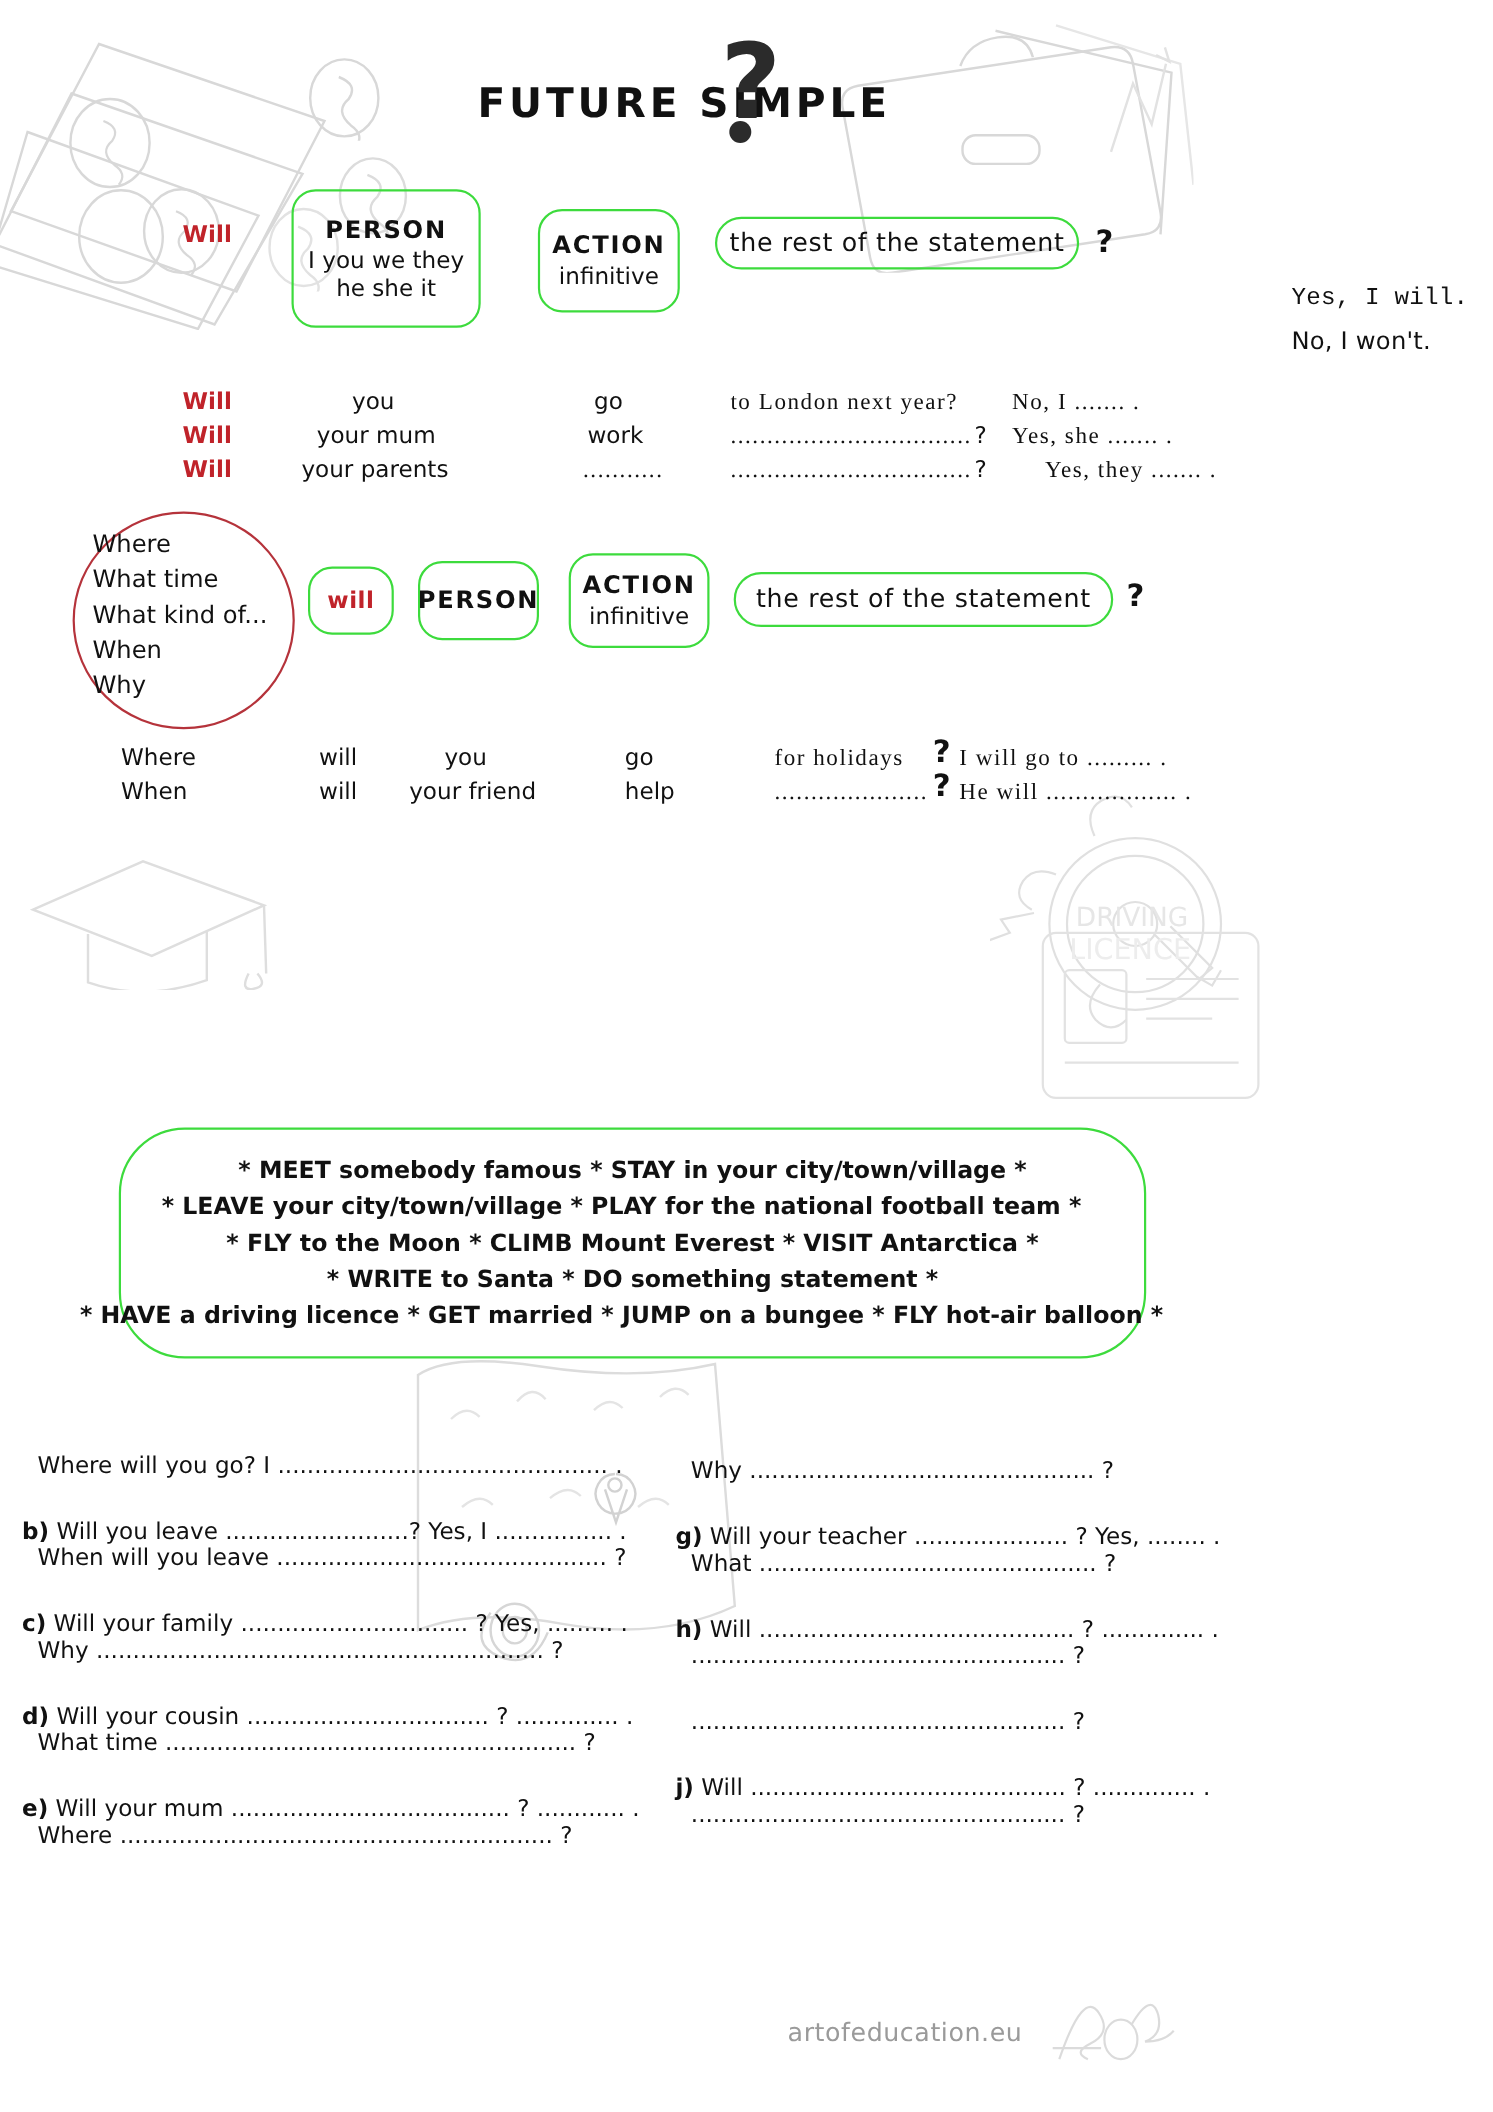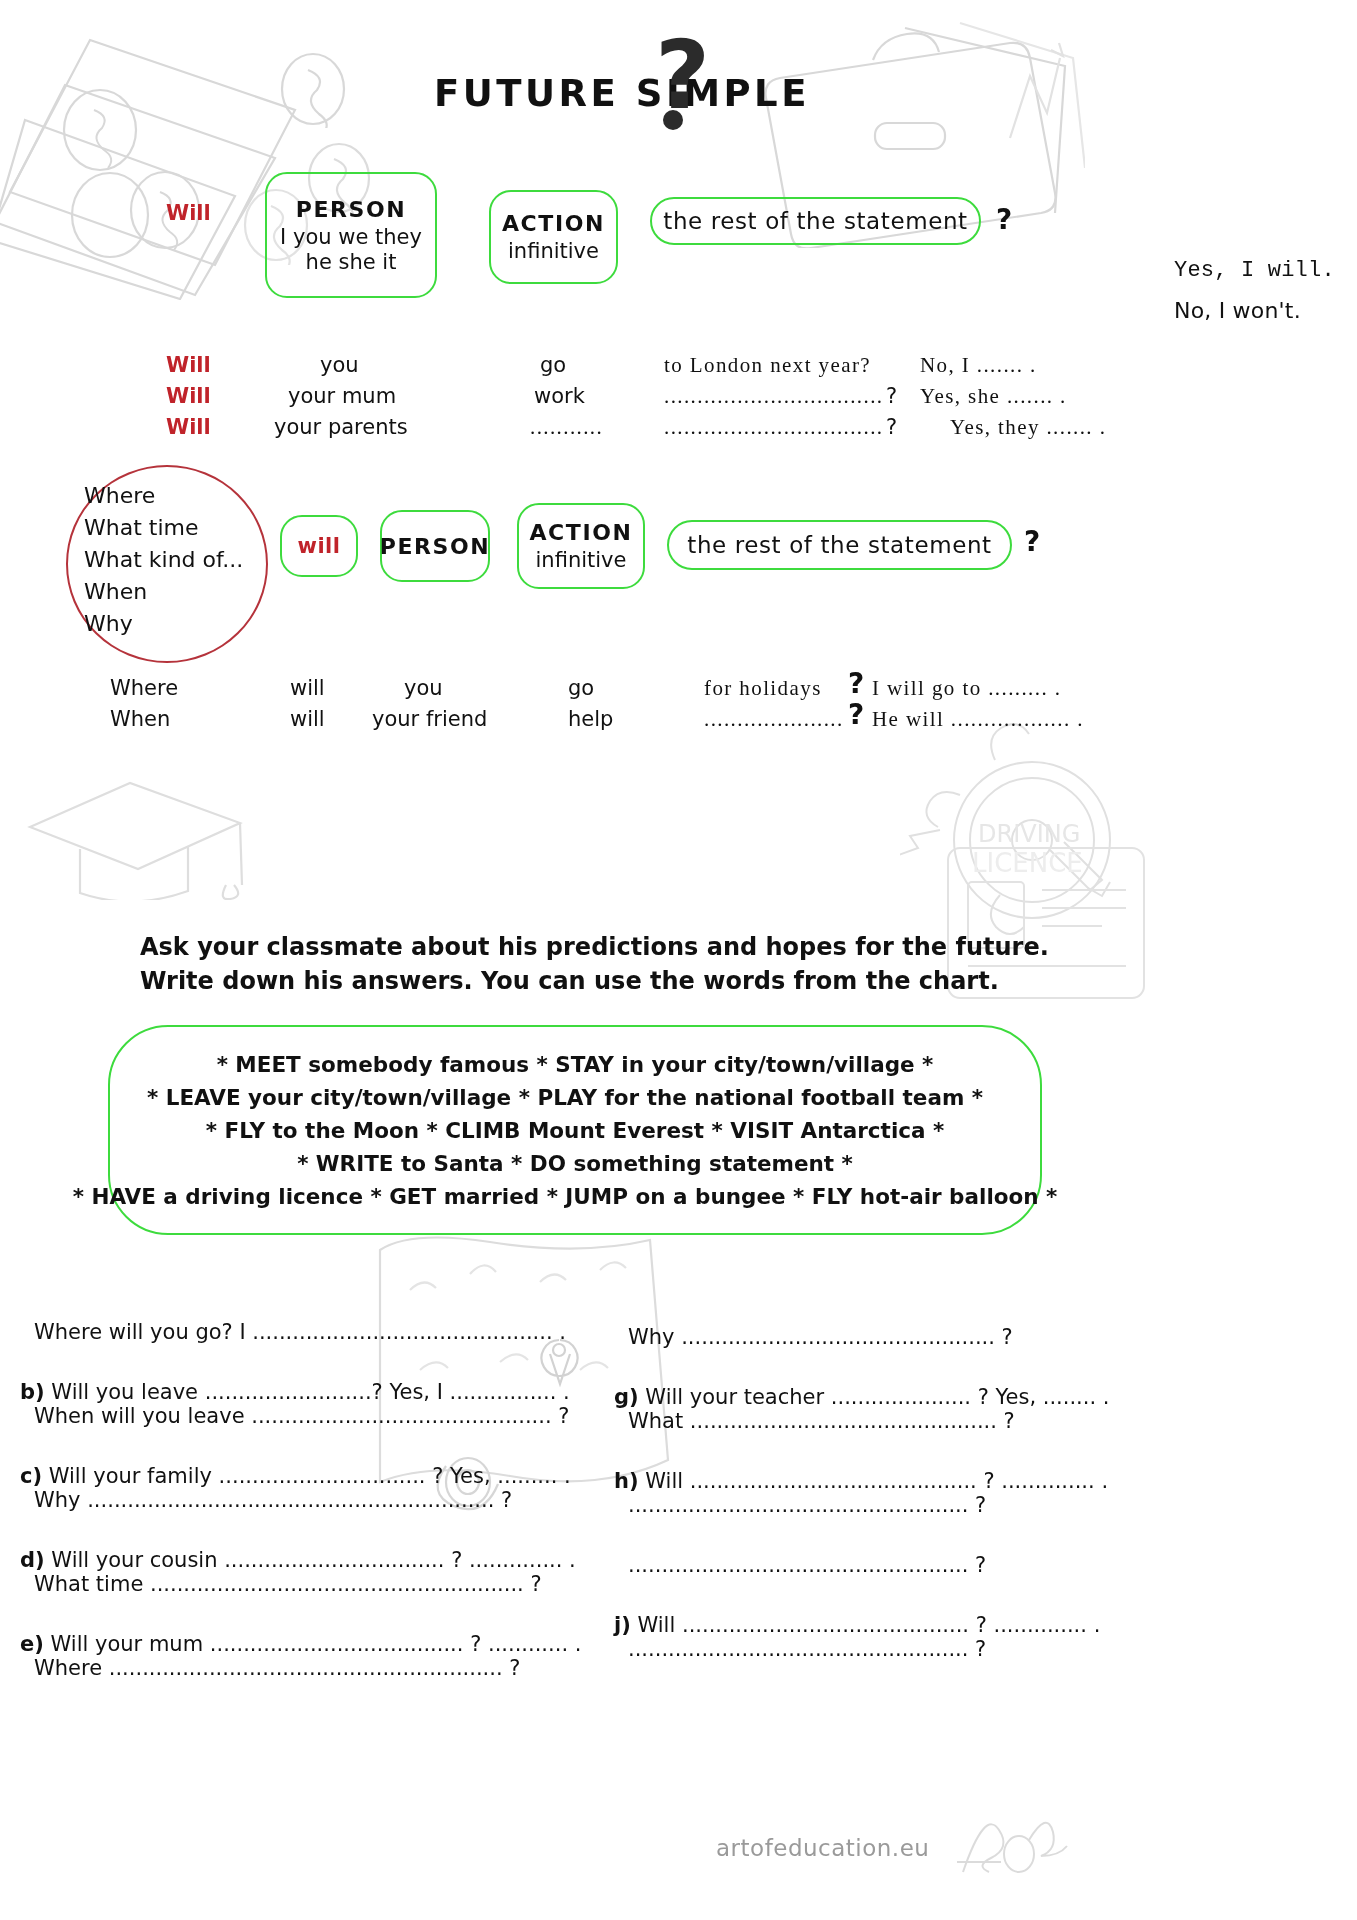--- a/index.html
+++ b/index.html
@@ -314,24 +314,20 @@
       <span style="position:absolute;left:110px;">When</span>
       <span style="position:absolute;left:290px;">will</span>
       <span style="position:absolute;left:372px;">your friend</span>
       <span style="position:absolute;left:568px;">help</span>
       <span class="dots" style="position:absolute;left:704px;">.....................</span>
       <span class="qm" style="position:absolute;left:848px;top:-4px;">?</span>
       <span class="dots" style="position:absolute;left:872px;">He will .................. .</span>
     </div>
   </div>
 
-  <div class="instr">
-    <div>Ask your classmate about his predictions and hopes for the future.</div>
-    <div>Write down his answers. You can use the words from the chart.</div>
-  </div>
 
   <div class="wordbank">
     <div>* MEET somebody famous * STAY in your city/town/village *</div>
     <div class="wb-line-wide">* LEAVE your city/town/village * PLAY for the national football team *</div>
     <div>* FLY to the Moon * CLIMB Mount Everest * VISIT Antarctica *</div>
     <div>* WRITE to Santa * DO something statement *</div>
     <div class="wb-line-wide">* HAVE a driving licence * GET married * JUMP on a bungee * FLY hot-air balloon *</div>
   </div>
 
   <div class="excol" style="left:20px;top:1320px;width:620px;">

